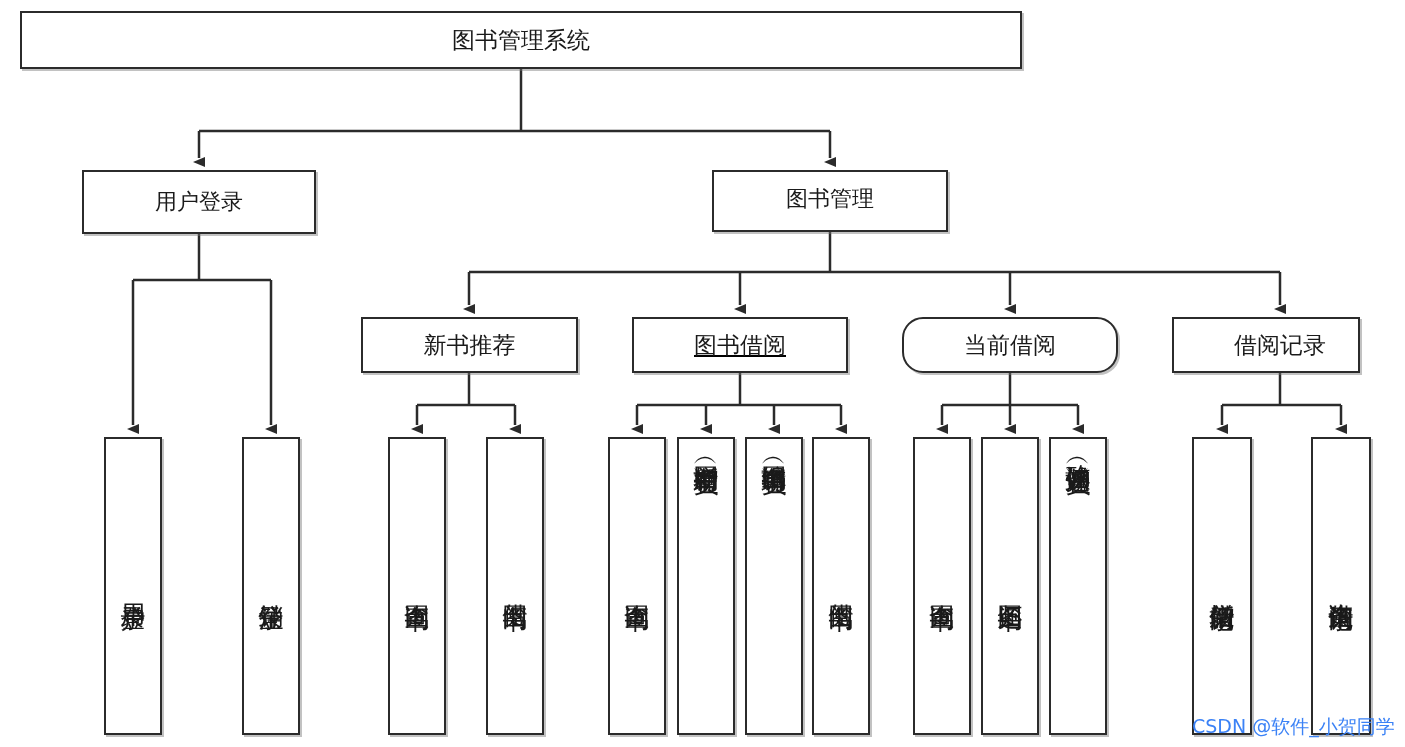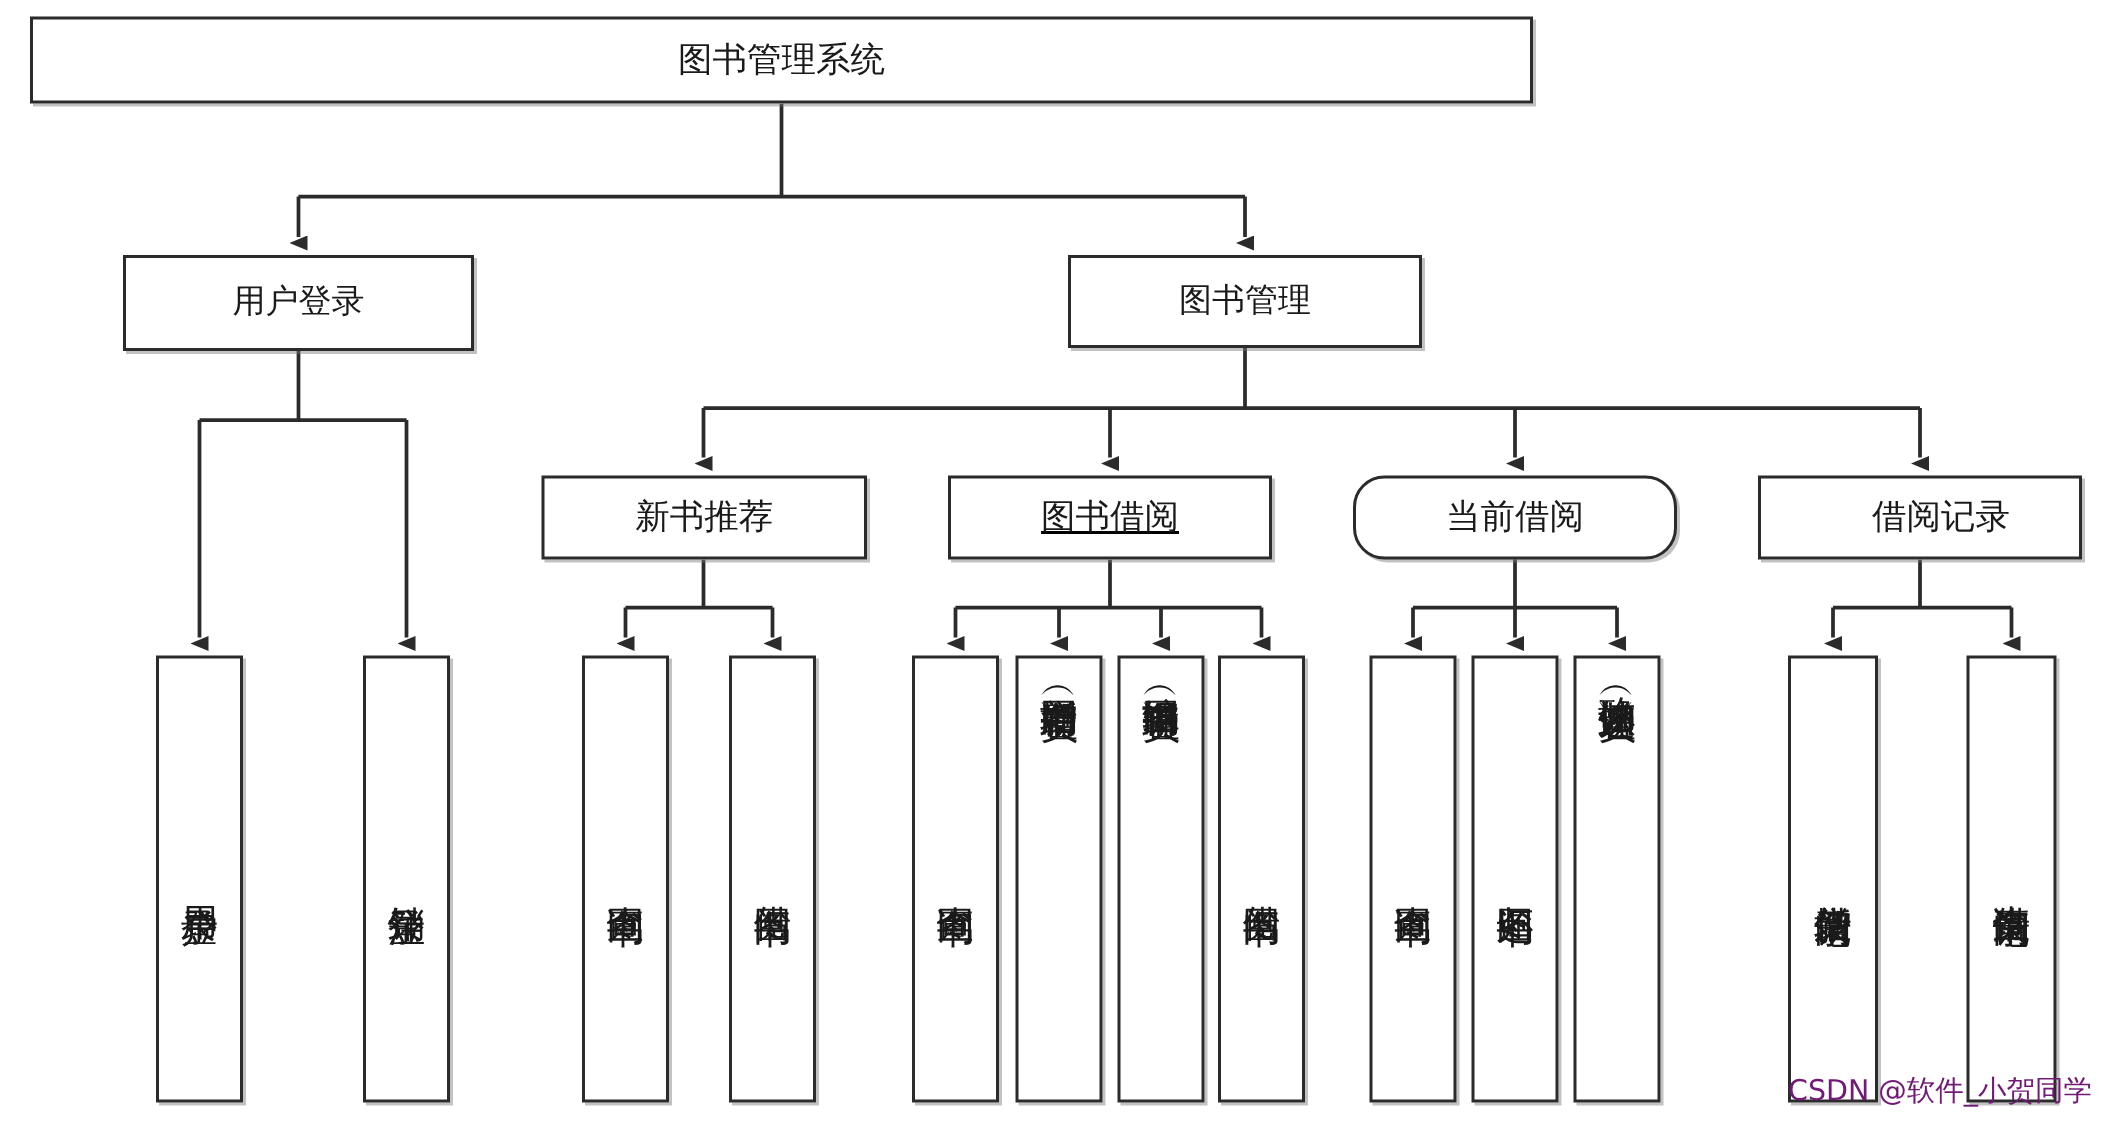--- a/index.html
+++ b/index.html
@@ -61,21 +61,21 @@
     line-height: 1.08;
     letter-spacing: 1px;
     white-space: nowrap;
   }
   .node-leaf.leaf-short {
     align-items: center;
     padding-top: 0;
   }
   .watermark {
     position: absolute;
-    color: #701a75;
+    color: #3b82f6;
     font-size: 19px;
     white-space: nowrap;
     pointer-events: none;
   }
 </style>
 </head>
 <body>
 
 <div id="canvas">
 
@@ -129,34 +129,34 @@
     </g>
   </svg>
 
   <div class="node-box node-root" style="left:20px; top:11px; width:1002px; height:58px;">
     <span class="node-label">图书管理系统</span>
   </div>
 
   <div class="node-box node-l2" style="left:82px; top:170px; width:234px; height:64px;">
     <span class="node-label">用户登录</span>
   </div>
-  <div class="node-box node-l2" style="left:712px; top:170px; width:236px; height:62px;">
+  <div class="node-box node-l2" style="left:712px; top:170px; width:236px; height:62px;font-family:Liberation Mono, monospace;">
     <span class="node-label">图书管理</span>
   </div>
 
   <div class="node-box node-l3" style="left:361px; top:317px; width:217px; height:56px;">
     <span class="node-label">新书推荐</span>
   </div>
   <div class="node-box node-l3" style="left:632px; top:317px; width:216px; height:56px;text-decoration:underline;">
     <span class="node-label">图书借阅</span>
   </div>
   <div class="node-box node-l3" style="left:902px; top:317px; width:216px; height:56px;border-radius:21px;">
     <span class="node-label">当前借阅</span>
   </div>
-  <div class="node-box node-l3" style="left:1172px; top:317px; width:216px; height:56px;padding-left:28px;">
+  <div class="node-box node-l3" style="left:1172px; top:317px; width:188px; height:56px;padding-left:28px;">
     <span class="node-label">借阅记录</span>
   </div>
 
   <div class="node-box node-leaf leaf-short" style="left:104px; top:437px; width:58px; height:298px;">
     <span class="node-label">用户登录</span>
   </div>
   <div class="node-box node-leaf leaf-short" style="left:242px; top:437px; width:58px; height:298px;">
     <span class="node-label">注销登录</span>
   </div>
 

